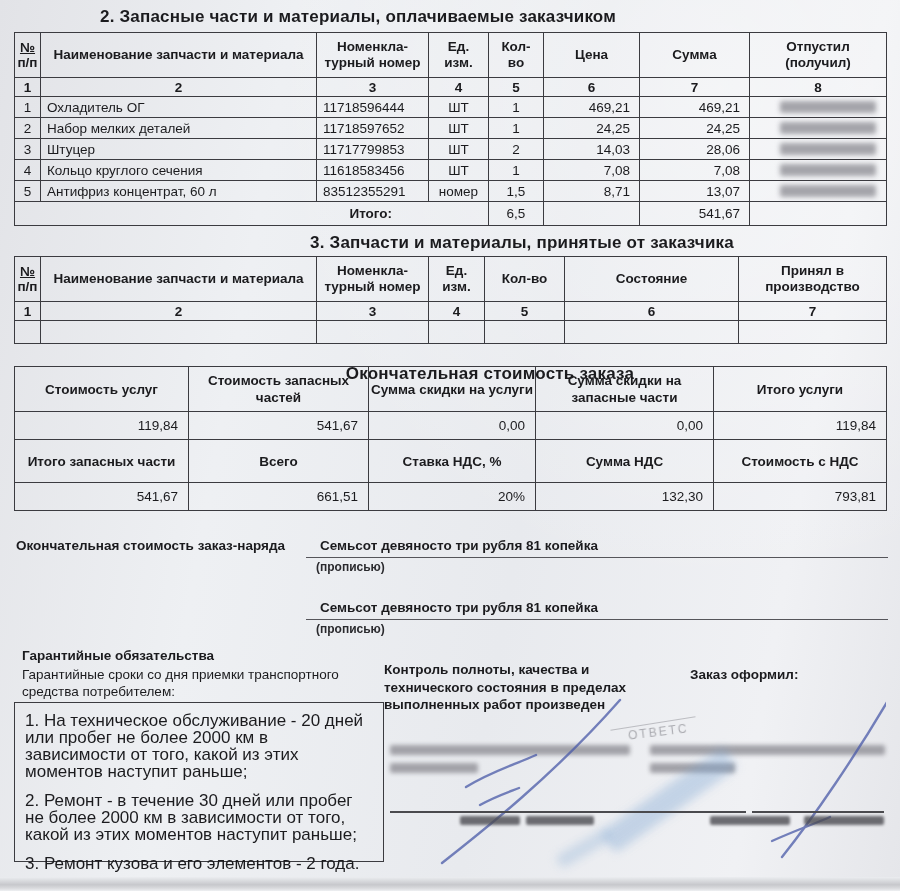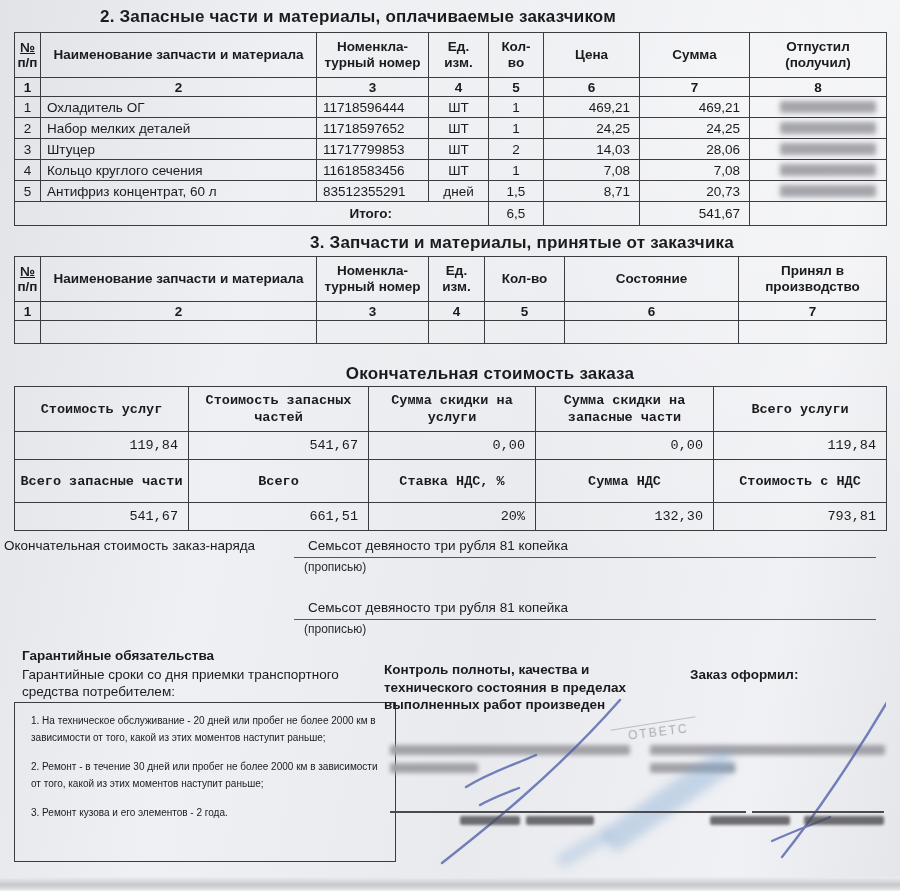--- a/index.html
+++ b/index.html
@@ -32,30 +32,30 @@
   .tot td{height:21px;}
   .tot .lab{font-weight:bold;text-align:right;padding-right:96px;padding-left:48px;}
   .empty td{height:20px;}
   
   .redact{width:96px;height:12px;margin:3px auto 3px 26px;background:#a4a4aa;border-radius:2px;filter:blur(2.5px);}
   
   .fin .fh th{height:40px;vertical-align:middle;line-height:17px;}
   .fin .fh2 th{height:38px;vertical-align:middle;}
   .fin .fv td{height:25px;text-align:right;padding-right:10px;vertical-align:middle;}
   
-  .wline{left:4px;width:872px;height:46px;font-size:13.5px;}
+  .wline{left:16px;width:872px;height:46px;font-size:13.5px;font-weight:bold;}
   .wlabel{position:absolute;left:0;top:0;}
   .wvalue{position:absolute;left:304px;top:0;}
   .wunderline{position:absolute;left:290px;right:0;top:19px;border-top:1.5px solid #55555a;}
   .wnote{position:absolute;left:300px;top:22px;width:280px;font-size:12px;color:#2a2a2e;}
   
   #bottom{left:14px;top:645px;width:872px;height:246px;}
   .w-title{position:absolute;left:8px;top:3px;font-weight:bold;font-size:13.5px;}
   .w-intro{position:absolute;left:8px;top:22px;width:356px;font-size:13.5px;line-height:16.5px;}
-  .w-box{position:absolute;left:0;top:57px;width:348px;height:140px;border:1.6px solid #3b3b40;padding:9px 16px;font-size:10px;line-height:17px;}
+  .w-box{position:absolute;left:0;top:57px;width:348px;height:140px;border:1.6px solid #3b3b40;padding:9px 10px;font-size:17px;line-height:17px;}
   .w-box p{margin:0 0 12px 0;}
   .w-box p:last-child{margin:0;}
   .ctl-text{position:absolute;left:370px;top:16px;width:292px;font-weight:bold;font-size:13.5px;line-height:17.5px;}
   .order-by{position:absolute;left:676px;top:22px;font-weight:bold;font-size:13.5px;}
   .scribble{position:absolute;left:614px;top:80px;transform:rotate(-7deg);color:rgba(115,115,122,.55);font-size:12px;letter-spacing:2px;filter:blur(.4px);}
   .scribble-line{position:absolute;left:596px;top:78px;width:86px;border-top:1.2px solid rgba(115,115,122,.4);transform:rotate(-9deg);}
   .sig-bar{position:absolute;height:10px;background:#a2a2a8;border-radius:2px;filter:blur(2.2px);}
   .rule{position:absolute;top:166px;border-top:2px solid #4a4a4e;}
   .cap-bar{position:absolute;top:171px;height:9px;background:#4c4c52;border-radius:2px;filter:blur(1.6px);opacity:.8;}
   .stamp{position:absolute;left:580px;top:142px;width:150px;height:26px;background:rgba(125,165,210,.38);transform:rotate(-35deg);filter:blur(5px);border-radius:6px;}
@@ -151,24 +151,24 @@
       <td class="r">7,08</td>
       <td class="r">7,08</td>
       <td>
             <div class="redact"></div>
           </td>
     </tr>
     <tr class="data">
       <td class="c">5</td>
       <td class="l">Антифриз концентрат, 60 л</td>
       <td class="l">83512355291</td>
-      <td class="c">дней</td>
+      <td class="c">номер</td>
       <td class="c">1,5</td>
       <td class="r">8,71</td>
-      <td class="r">20,73</td>
+      <td class="r">13,07</td>
       <td>
             <div class="redact"></div>
           </td>
     </tr>
     <tr class="tot">
       <td colspan="4" class="lab">Итого:</td>
       <td class="c">6,5</td>
       <td></td>
       <td class="r">541,67</td>
       <td></td>
@@ -217,45 +217,45 @@
           <td></td>
       <td></td>
           <td></td>
       <td></td>
     </tr>
   </tbody>
     </table>
 
   <div class="abs title" style="top:364px;padding-left:63px;width:764px;margin-left:45px;">Окончательная стоимость заказа</div>
 
-  <table class="abs t-wrap fin" style="top:386px;width:872px;font-family:Liberation Mono, monospace;">
+  <table class="abs t-wrap fin" style="top:366px;width:872px;">
     <colgroup>
       <col style="width:174px">
         <col style="width:180px">
         <col style="width:167px">
         <col style="width:178px">
         <col style="width:173px">
     </colgroup>
     <tbody>
         <tr class="fh">
       <th>Стоимость услуг</th>
       <th>Стоимость запасных частей</th>
       <th>Сумма скидки на услуги</th>
       <th>Сумма скидки на запасные части</th>
-      <th>Всего услуги</th>
+      <th>Итого услуги</th>
     </tr>
     <tr class="fv">
       <td>119,84</td>
       <td>541,67</td>
       <td>0,00</td>
       <td>0,00</td>
       <td>119,84</td>
     </tr>
     <tr class="fh fh2">
-      <th>Всего запасные части</th>
+      <th>Итого запасных части</th>
       <th>Всего</th>
       <th>Ставка НДС, %</th>
       <th>Сумма НДС</th>
       <th>Стоимость с НДС</th>
     </tr>
     <tr class="fv">
       <td>541,67</td>
       <td>661,51</td>
       <td>20%</td>
       <td>132,30</td>

